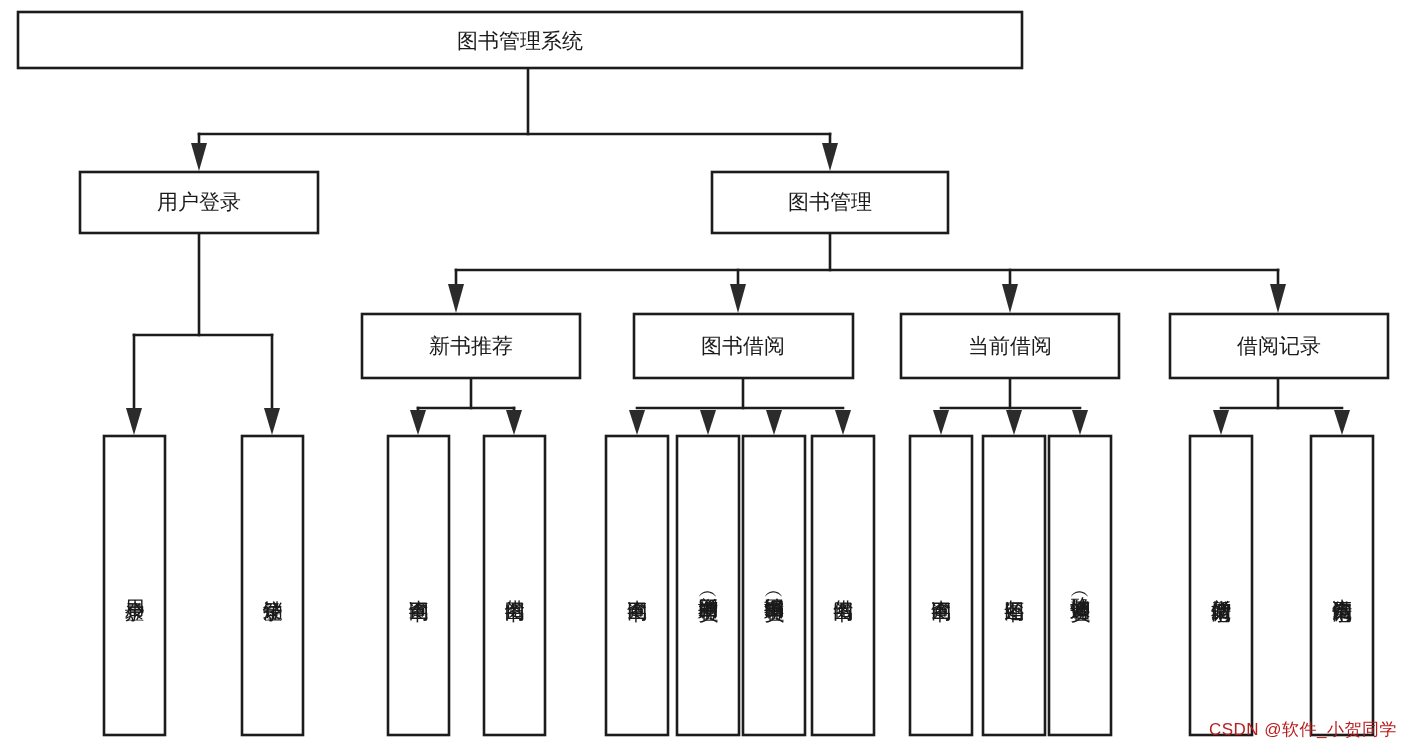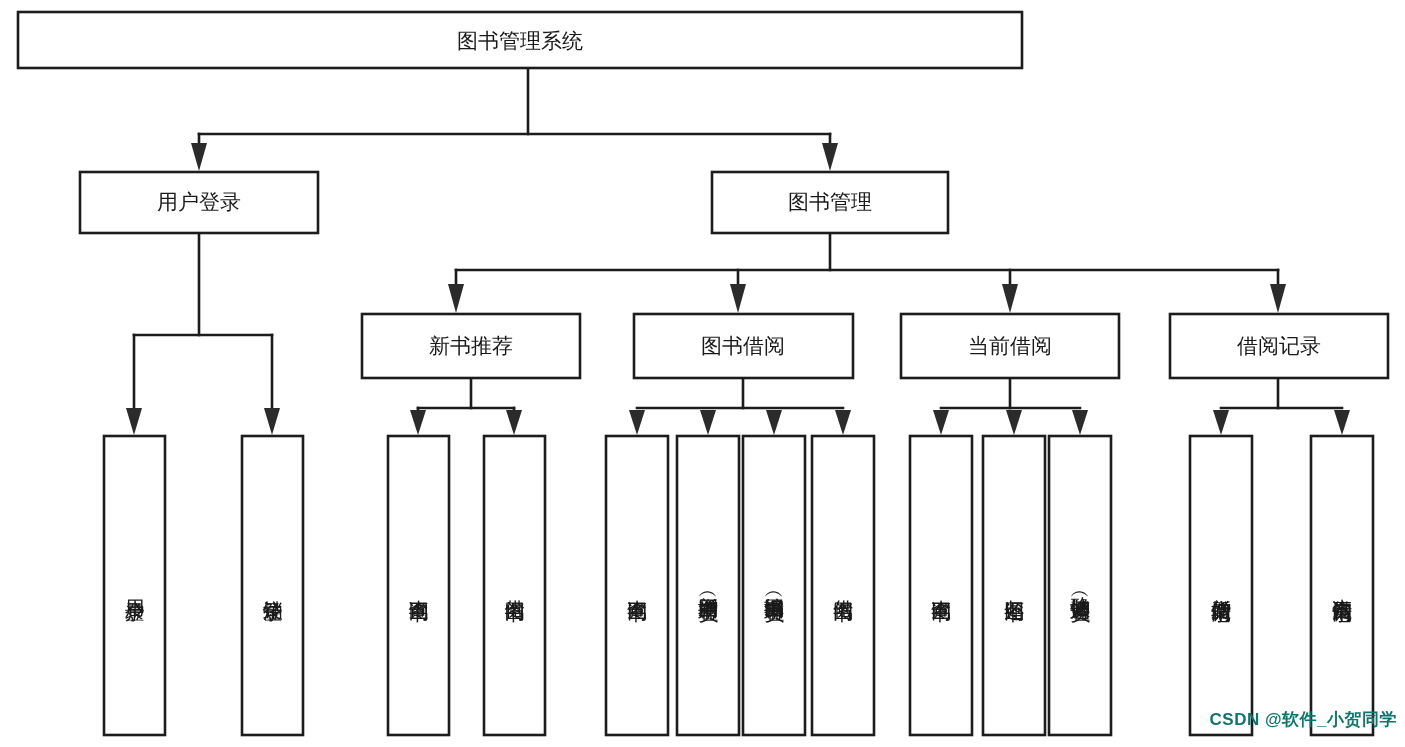--- a/index.html
+++ b/index.html
@@ -65,27 +65,26 @@
     font-size: 20px;
     line-height: 1.18;
     color: #1a1a1a;
     letter-spacing: 1px;
     text-align: center;
     white-space: nowrap;
   }
   .watermark {
     position: absolute;
     right: 8px;
-    bottom: 16px;
+    bottom: 6px;
     font-family: "Liberation Sans", "DejaVu Sans", sans-serif;
     font-size: 17px;
-    color: #0f766e;
+    color: #b91c1c;
     letter-spacing: 0.5px;
     white-space: nowrap;
-    font-weight: bold;
   }
 </style>
 </head>
 <body>
 
 <div id="diagram-root">
 
   <svg class="diagram-canvas" viewBox="0 0 1405 747">
 
     <g>

